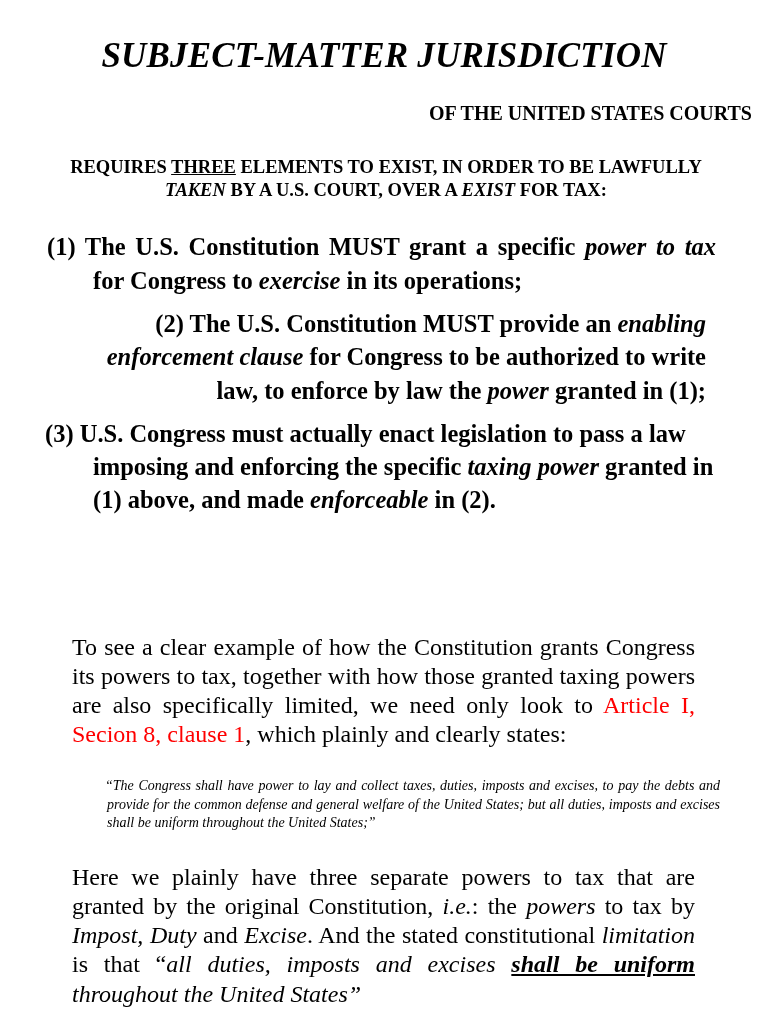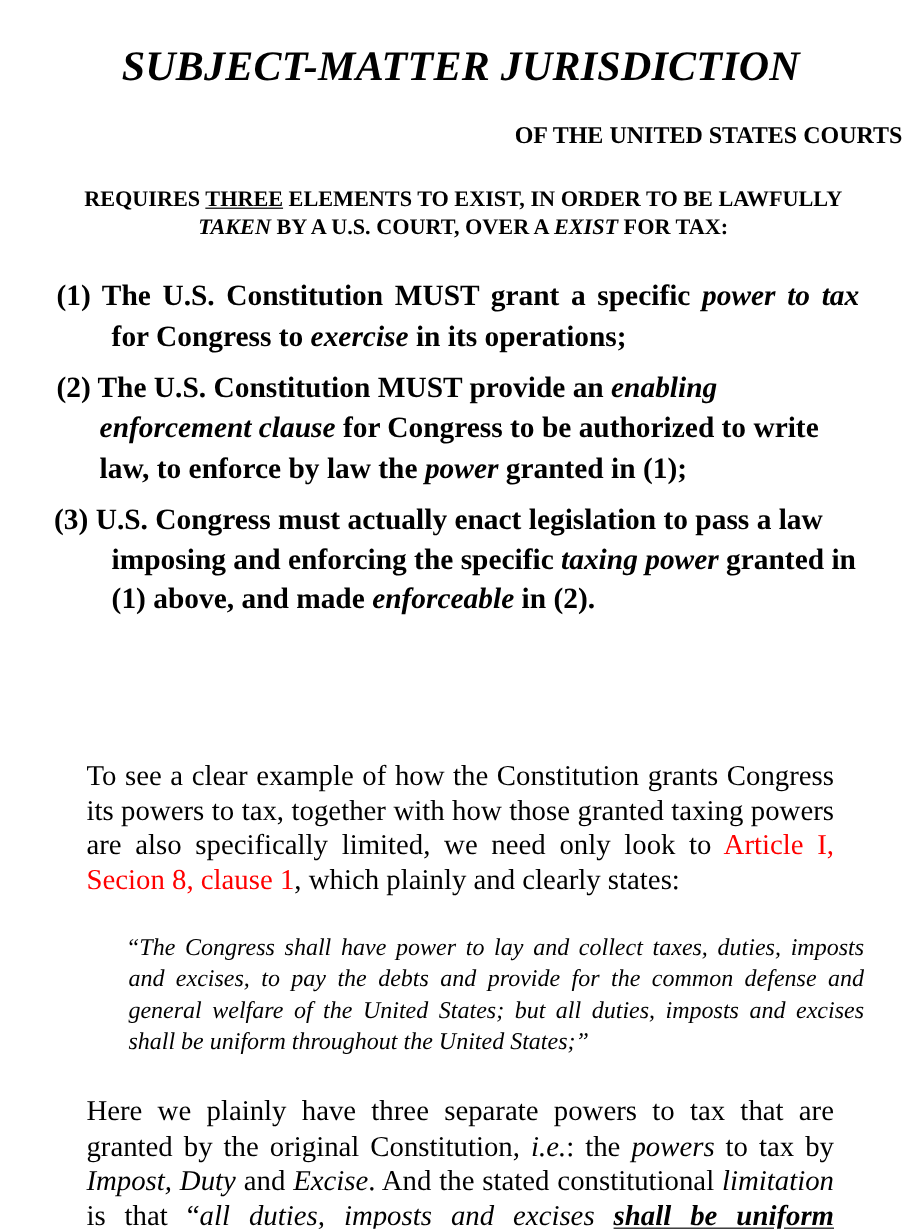--- a/index.html
+++ b/index.html
@@ -68,21 +68,21 @@
     padding-left: 93px;
     padding-right: 50px;
     text-indent: -46px;
   }
   .element.justify {
     text-align: justify;
     text-align-last: left;
     padding-right: 52px;
   }
   .element.e1 { padding-right: 52px; }
-  .element.e2 { padding-left: 83px; text-indent: -36px; padding-right: 62px; }
+  .element.e2 { padding-left: 83px; text-indent: -36px; padding-right: 62px; text-align: right; }
   .element.e3 { padding-left: 93px; text-indent: -48px; padding-right: 24px; }
   .element .num { white-space: nowrap; }
   .element i { font-style: italic; }
 
   .caveat {
     font-weight: bold;
     font-size: 14.6px;
     line-height: 1.2;
     margin: 0;
     padding-top: 5px;
@@ -109,21 +109,21 @@
   .prose.second { padding-top: 31px; }
   .prose i { font-style: italic; }
   .prose .red { color: #ff0000; }
   .prose .bu {
     font-weight: bold;
     font-style: italic;
     text-decoration: underline;
   }
 
   .quote {
-    font-size: 20px;
+    font-size: 14px;
     line-height: 1.30;
     font-style: italic;
     text-align: justify;
     text-align-last: left;
     margin: 0;
     padding-top: 28px;
     padding-left: 107px;
     padding-right: 48px;
     text-indent: -2px;
   }

